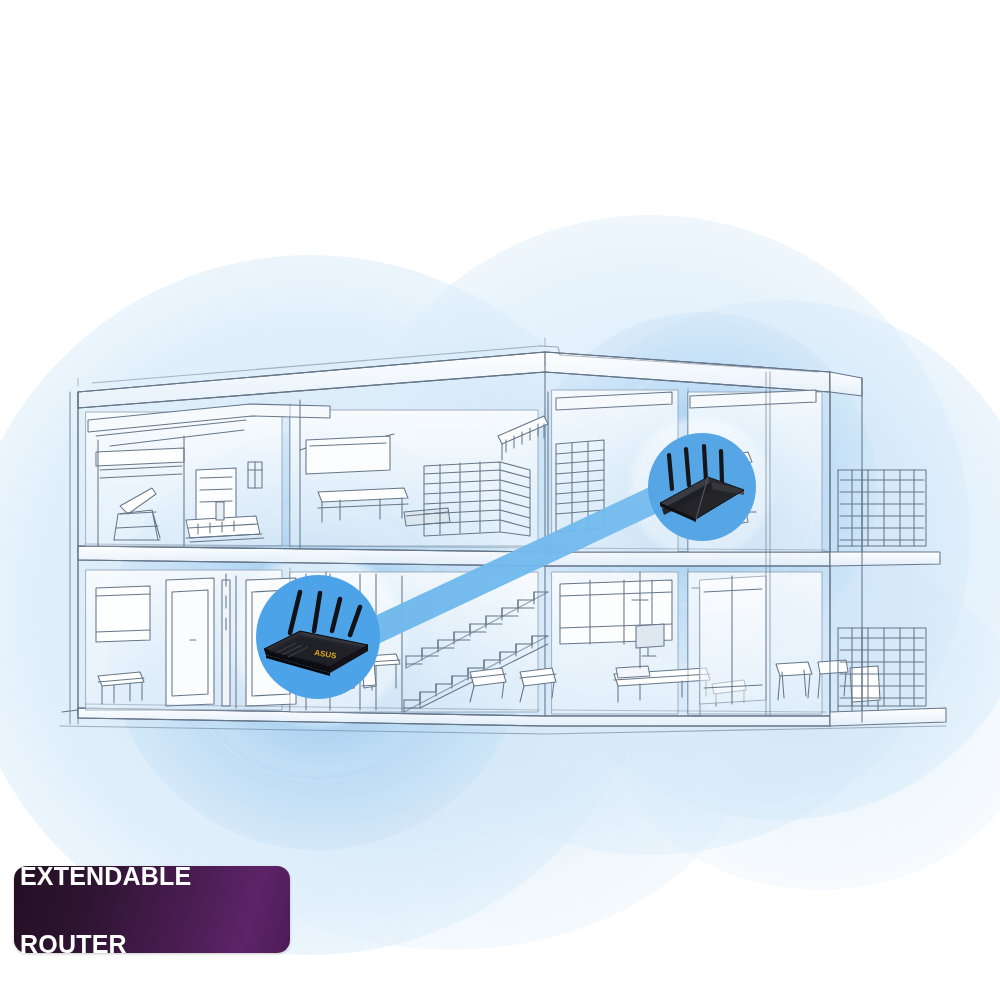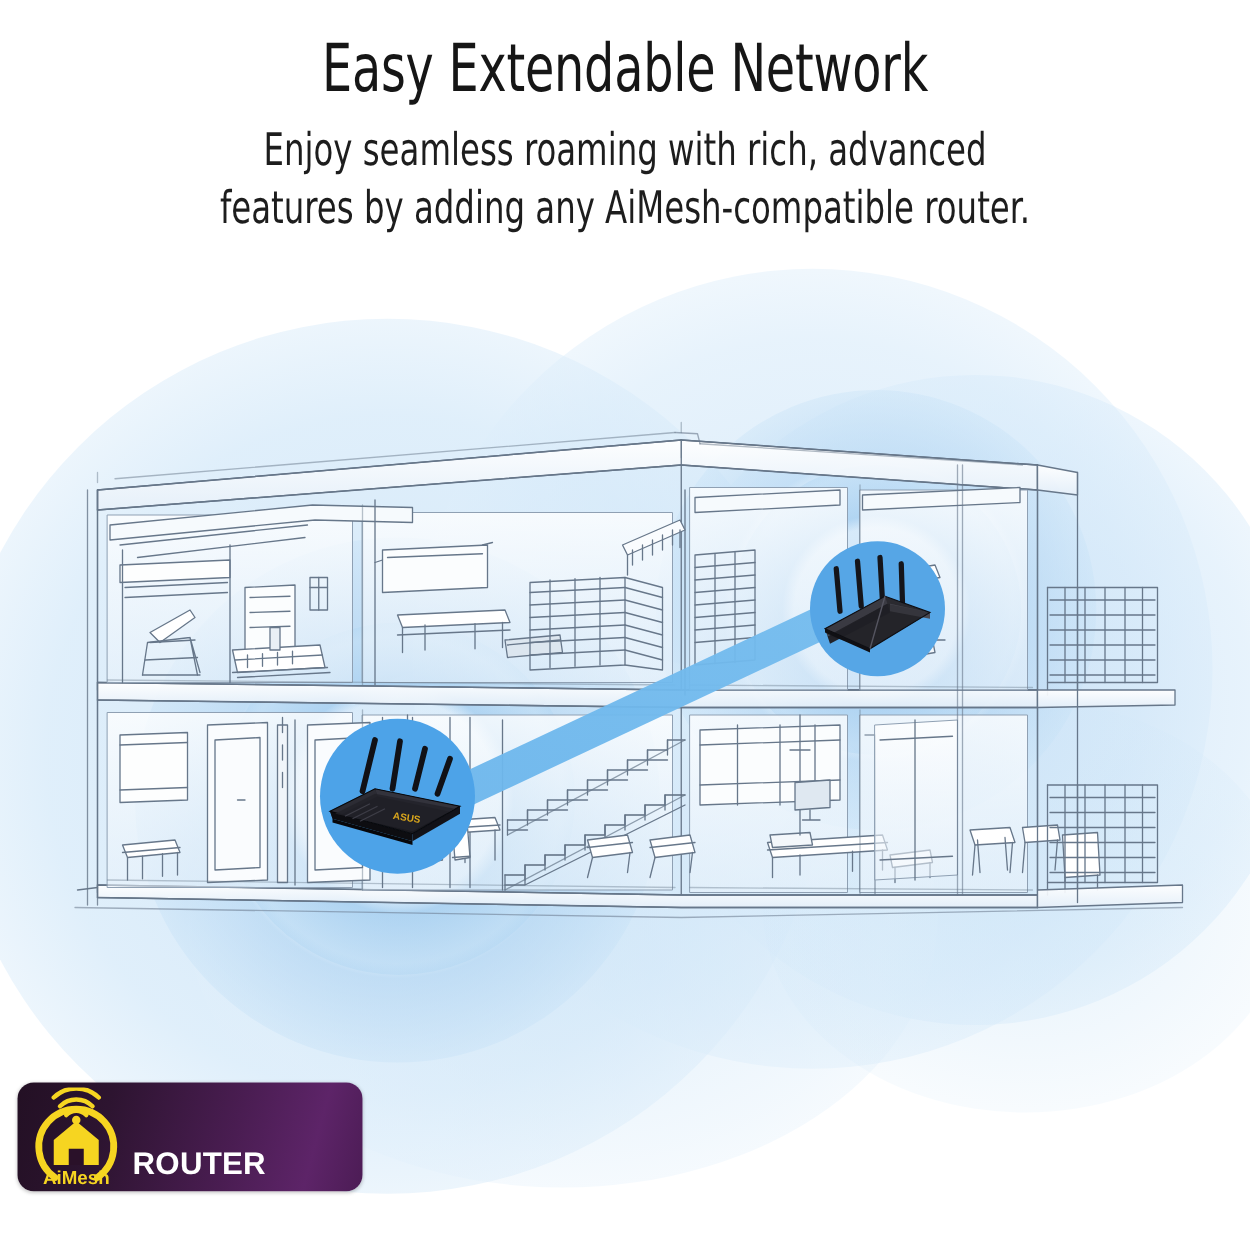--- a/index.html
+++ b/index.html
@@ -466,45 +466,23 @@
 
       <path d="M12,76 L44,60 L108,72 L74,90 Z" fill="#222229" opacity="0.85"></path>
       <path d="M20,78 L40,68 M26,80 L46,70 M32,82 L52,72" stroke="#3d3d47" stroke-width="1.1"></path>
 
       <text x="58" y="80" fill="#d9a61c" font-family="'Liberation Sans', sans-serif" font-size="8" font-weight="700" transform="rotate(9 58 80)">ASUS</text>
 
       <polygon points="10,80 74,98 74,101 10,83" fill="#07070a"></polygon>
     </svg>
   </div>
 
-  <div class="headline-block">
-    <h1 class="headline">Easy Extendable Network</h1>
-    <p class="subhead">
-      <span class="line">Enjoy seamless roaming with rich, advanced</span>
-      <span class="line">features by adding any AiMesh-compatible router.</span>
-    </p>
-  </div>
 
   <div class="bottom-strip"></div>
 
   <div class="badge">
-    <div class="badge-mark">
-      <svg viewBox="0 0 78 80" width="78" height="80" aria-hidden="true">
-
-        <path d="M22,72 A30,30 0 1,1 56,72" fill="none" stroke="#f6d521" stroke-width="5.4" stroke-linecap="round"></path>
-
-        <path d="M39,27 L57,42 L57,62 L21,62 L21,42 Z" fill="#f6d521"></path>
-        <rect x="33" y="49" width="12" height="13" fill="#2a1129"></rect>
-
-        <circle cx="39" cy="26" r="3.4" fill="#f6d521"></circle>
-        <path d="M31,22 A11,11 0 0,1 47,22" fill="none" stroke="#f6d521" stroke-width="3.6" stroke-linecap="round"></path>
-        <path d="M26,15 A18.5,18.5 0 0,1 52,15" fill="none" stroke="#f6d521" stroke-width="3.6" stroke-linecap="round"></path>
-        <path d="M21,8 A26,26 0 0,1 57,8" fill="none" stroke="#f6d521" stroke-width="3.6" stroke-linecap="round"></path>
-
-        <text x="39" y="77" text-anchor="middle" fill="#f6d521" font-family="'Liberation Sans', sans-serif" font-size="15" font-weight="700">AiMesh</text>
-      </svg>
-    </div>
     <div class="badge-text">
+      <span>EXTENDABLE</span>
       <span class="l2">ROUTER</span>
     </div>
   </div>
 
 </div>
 
 </body></html>

